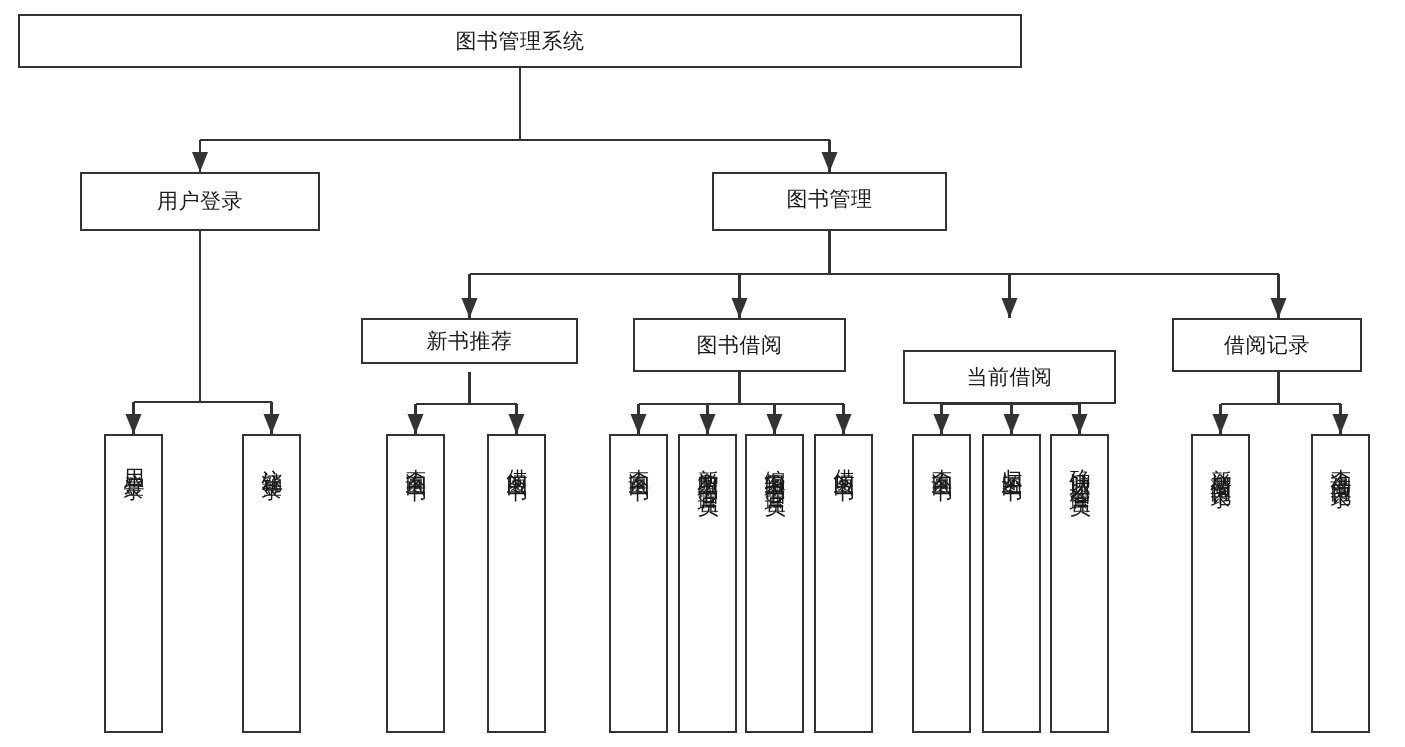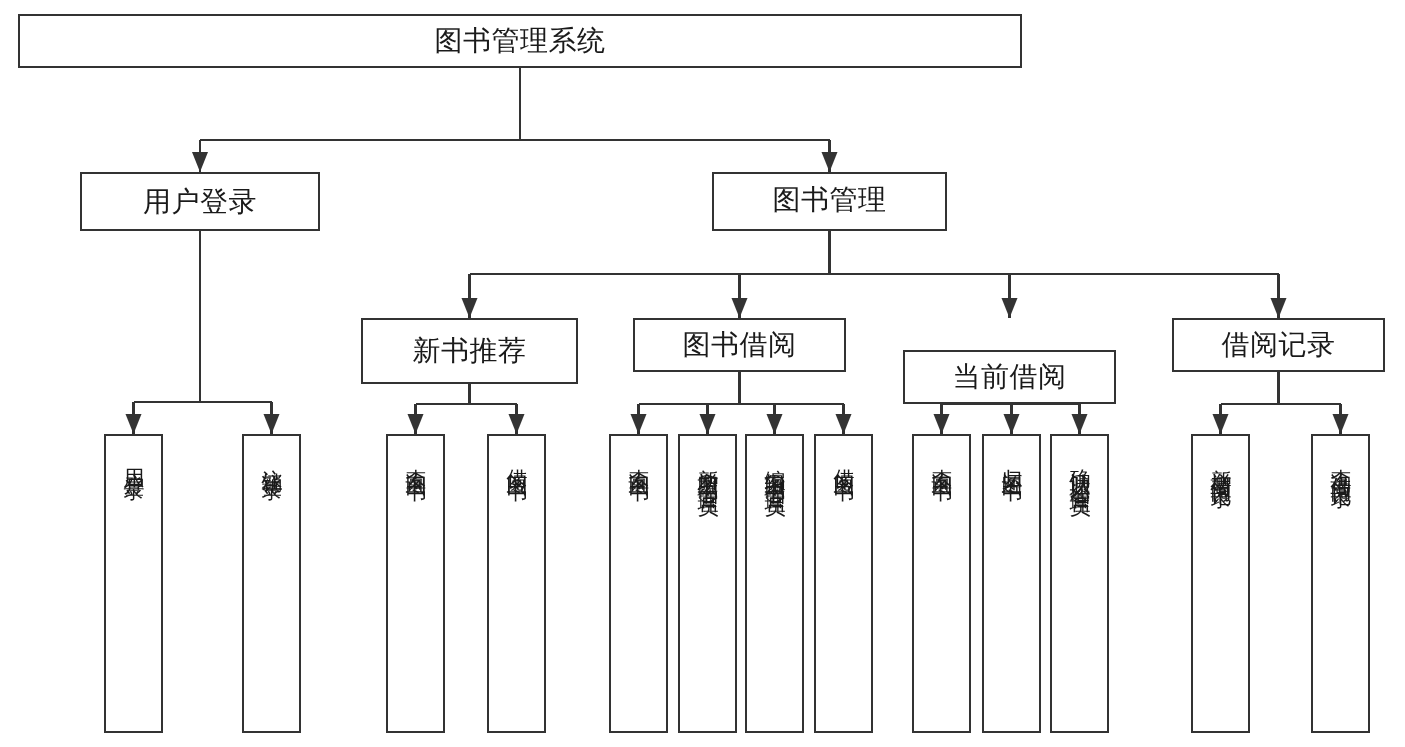--- a/index.html
+++ b/index.html
@@ -30,21 +30,21 @@
     position: absolute;
     box-sizing: border-box;
     background: #ffffff;
     border: 2px solid #333333;
     display: flex;
     align-items: center;
     justify-content: center;
   }
   .node-label {
     color: #1a1a1a;
-    font-size: 28px;
+    font-size: 21px;
     line-height: 1.18;
     letter-spacing: 0.5px;
     white-space: pre;
     text-align: center;
   }
   .node.leaf {
     align-items: flex-start;
     justify-content: center;
     padding-top: 16px;
   }
@@ -127,30 +127,30 @@
   <div id="node-layer">
       <div class="node" style="left: 18px; top: 14px; width: 1004px; height: 54px; border-color: rgb(51, 51, 51); background: rgb(255, 255, 255);">
         <span class="node-label" style="color: rgb(26, 26, 26);">图书管理系统</span>
       </div>
       <div class="node" style="left: 80px; top: 172px; width: 240px; height: 59px; border-color: rgb(51, 51, 51); background: rgb(255, 255, 255);">
         <span class="node-label" style="color: rgb(26, 26, 26);">用户登录</span>
       </div>
       <div class="node" style="left: 712px; top: 172px; width: 235px; height: 59px; border-color: rgb(51, 51, 51); background: rgb(255, 255, 255);">
         <span class="node-label" style="color: rgb(26, 26, 26); font-family: Liberation Mono, monospace;">图书管理</span>
       </div>
-      <div class="node" style="left: 361px; top: 318px; width: 217px; height: 66px; border-color: rgb(51, 51, 51); background: rgb(255, 255, 255);">
+      <div class="node" style="left: 361px; top: 318px; width: 217px; height: 46px; border-color: rgb(51, 51, 51); background: rgb(255, 255, 255);">
         <span class="node-label" style="color: rgb(26, 26, 26);">新书推荐</span>
       </div>
       <div class="node" style="left: 633px; top: 318px; width: 213px; height: 54px; border-color: rgb(51, 51, 51); background: rgb(255, 255, 255);">
         <span class="node-label" style="color: rgb(26, 26, 26);">图书借阅</span>
       </div>
       <div class="node" style="left: 903px; top: 318px; width: 213px; height: 54px; border-color: rgb(51, 51, 51); background: rgb(255, 255, 255); margin-top: 32px;">
         <span class="node-label" style="color: rgb(26, 26, 26);">当前借阅</span>
       </div>
-      <div class="node" style="left: 1172px; top: 318px; width: 213px; height: 54px; border-color: rgb(51, 51, 51); background: rgb(255, 255, 255);">
+      <div class="node" style="left: 1172px; top: 318px; width: 190px; height: 54px; border-color: rgb(51, 51, 51); background: rgb(255, 255, 255);">
         <span class="node-label" style="color: rgb(26, 26, 26);">借阅记录</span>
       </div>
       <div class="node leaf" style="left: 104px; top: 434px; width: 59px; height: 299px; border-color: rgb(51, 51, 51); background: rgb(255, 255, 255);">
         <span class="node-label" style="color: rgb(26, 26, 26);">用户登录</span>
       </div>
       <div class="node leaf" style="left: 242px; top: 434px; width: 59px; height: 299px; border-color: rgb(51, 51, 51); background: rgb(255, 255, 255);">
         <span class="node-label" style="color: rgb(26, 26, 26);">注销登录</span>
       </div>
       <div class="node leaf" style="left: 386px; top: 434px; width: 59px; height: 299px; border-color: rgb(51, 51, 51); background: rgb(255, 255, 255);">
         <span class="node-label" style="color: rgb(26, 26, 26);">查询图书</span>

